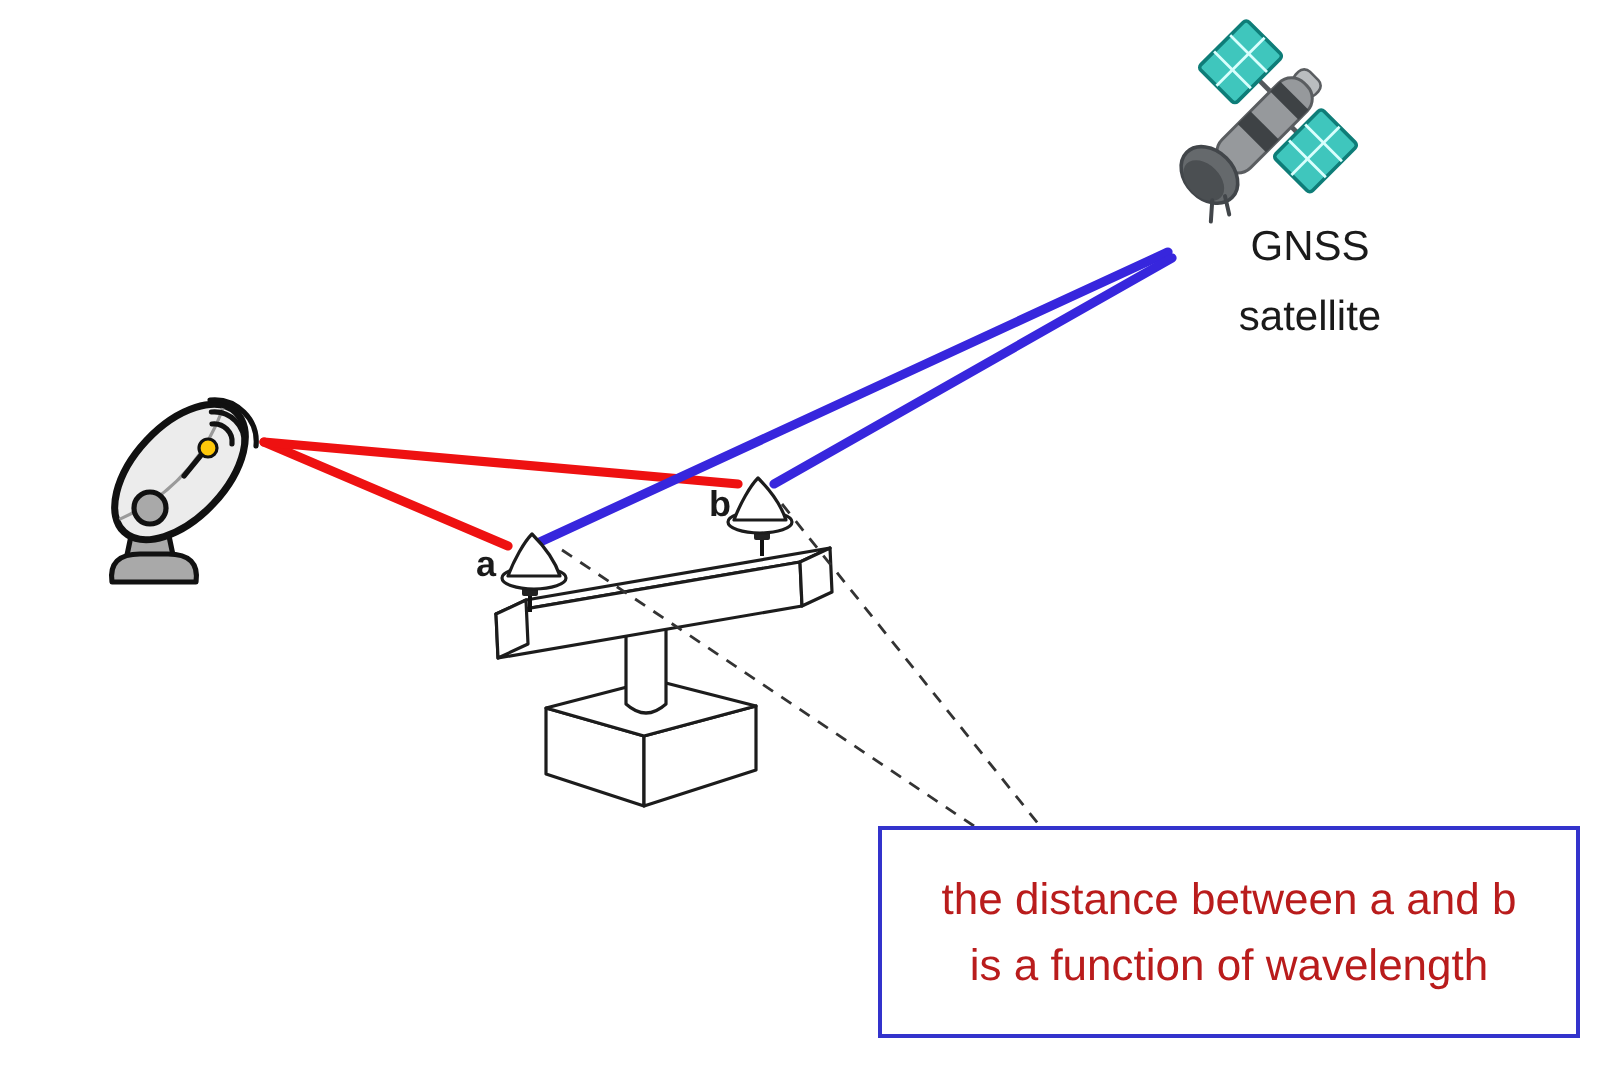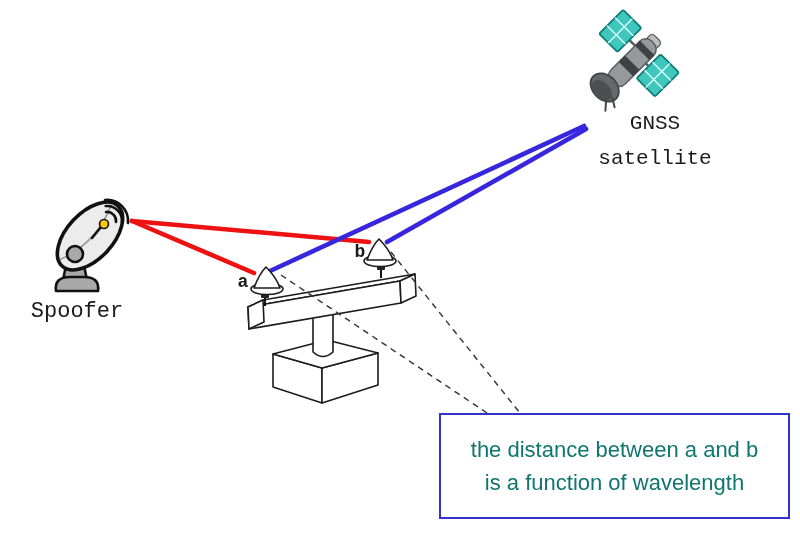--- a/index.html
+++ b/index.html
@@ -31,32 +31,32 @@
   .sat-grid  { stroke:#d9fffd; stroke-width:1.4; }
   .sat-body  { fill:#96999c; stroke:#5a5d60; stroke-width:1.5; }
   .sat-band  { fill:#3e4245; }
   .sat-nose  { fill:#babdbf; stroke:#5a5d60; stroke-width:1.3; }
   .sat-dish1 { fill:#65696c; stroke:#42464a; stroke-width:1.8; }
   .sat-dish2 { fill:#4b4f52; }
   .sat-strut { stroke:#55595c; stroke-width:2.4; }
   .sat-leg   { stroke:#42464a; stroke-width:2; stroke-linecap:round; }
 
   
-  .label { position:absolute; white-space:pre-line; text-align:center;font-family:Liberation Mono, monospace; }
+  .label { position:absolute; white-space:pre-line; text-align:center; }
   .lbl-satellite { left:595px; top:106px; width:120px; font-size:21px; line-height:35px; }
   .lbl-spoofer   { left:17px;  top:299px; width:120px; font-size:22px; }
   .lbl-antenna   { left:175px; top:411px; width:240px; font-size:21px; line-height:36px; }
   .lbl-a { left:233px; top:272px; width:20px; font-size:18px; font-weight:bold; }
   .lbl-b { left:350px; top:242px; width:20px; font-size:18px; font-weight:bold; }
 
   .callout {
     position:absolute; left:439px; top:413px; width:347px; height:102px;
     border:2px solid var(--callout_border,#3333cc); background:#ffffff;
     display:flex; align-items:center; justify-content:center;
-    text-align:center; font-size:22px; line-height:33px; white-space:pre-line; color:#0f766e;
+    text-align:center; font-size:22px; line-height:33px; white-space:pre-line; color:#b91c1c;
   }
 </style>
 </head>
 <body>
 
 <div class="stage">
 
   <svg width="800" height="534" viewBox="0 0 800 534">
 
     <g>
@@ -144,21 +144,20 @@
         <ellipse class="sat-dish2" cx="-42" cy="-2" rx="8" ry="12"></ellipse>
         <line class="sat-leg" x1="-46" y1="8" x2="-54" y2="15"></line>
         <line class="sat-leg" x1="-40" y1="11" x2="-45" y2="19"></line>
       </g>
     </g>
   </svg>
 
   <div class="label lbl-satellite">GNSS
 satellite</div>
 
-  <div class="label lbl-spoofer">Spoofer</div>
 
 
   <div class="label lbl-a">a</div>
 
   <div class="label lbl-b">b</div>
 
   <div class="callout">
     <span>the distance between a and b
 is a function of wavelength</span>
   </div>

